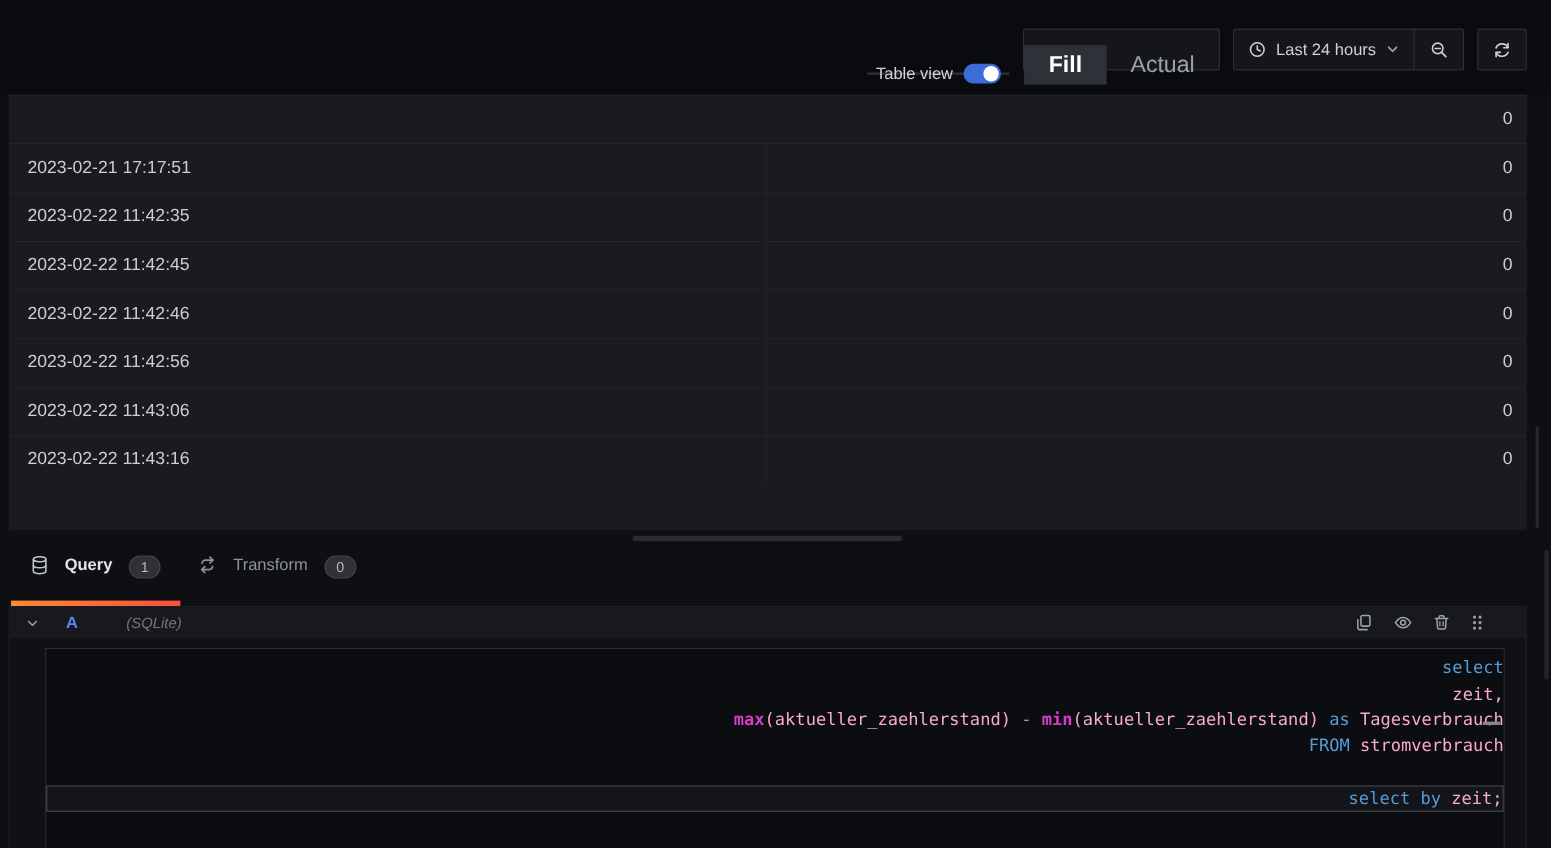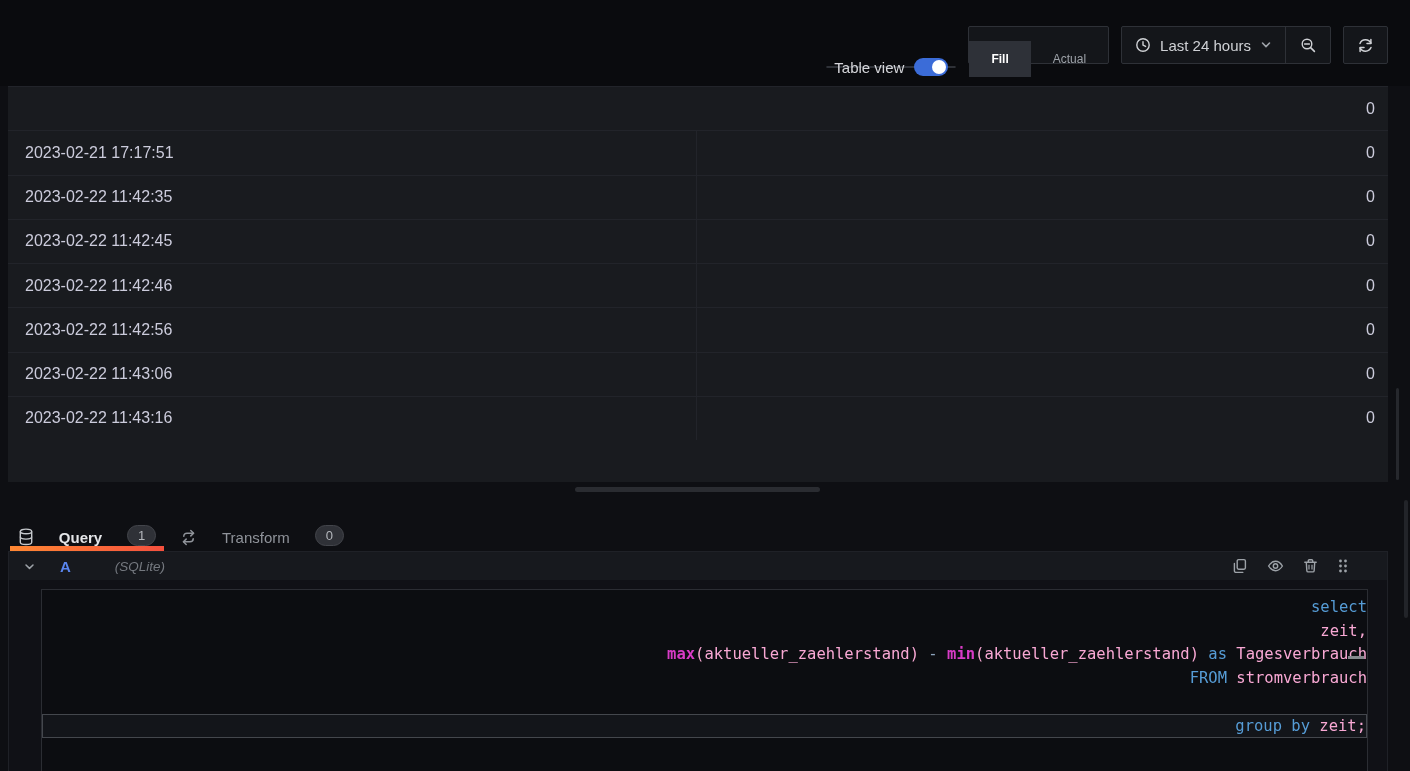--- a/index.html
+++ b/index.html
@@ -9,21 +9,21 @@
 
   
   .topbar{position:absolute;left:0;top:0;width:1410px;height:86px;background:#0a0b0e;}
   .toolbar{position:absolute;top:26px;right:22px;display:flex;gap:12px;height:38px;align-items:stretch;}
   .tb-group{display:flex;align-items:center;border:1px solid #2e3137;border-radius:2px;
             background:#14161a;box-sizing:border-box;}
   .tv-group{padding:0 7px;gap:10px;margin-top:40px;}
   .tv-label{font-size:15px;color:#d5d6da;}
   .toggle{width:34px;height:18px;border-radius:9px;background:#3b6cd8;position:relative;cursor:pointer;}
   .toggle .knob{position:absolute;right:2px;top:2px;width:14px;height:14px;border-radius:50%;background:#ffffff;}
-  .seg{padding:0 22px;height:100%;display:flex;align-items:center;font-size:12px;color:#9da2a8;cursor:pointer;margin-top:28px;}
+  .seg{padding:0 22px;height:100%;display:flex;align-items:center;font-size:21px;color:#9da2a8;cursor:pointer;margin-top:28px;}
   .seg.active{background:#2e3138;color:#ffffff;font-weight:700;}
   .time-btn{display:flex;align-items:center;gap:9px;padding:0 13px;height:100%;cursor:pointer;}
   .time-label{font-size:15px;font-weight:500;color:#cfd1d5;}
   .tb-divider{width:1px;align-self:stretch;background:#2e3137;}
   .icon-btn{width:44px;height:100%;display:flex;align-items:center;justify-content:center;cursor:pointer;}
   .refresh-group{width:45px;display:flex;align-items:center;justify-content:center;}
 
   
   .table-panel{position:absolute;left:8px;top:86px;width:1380px;height:396px;background:#191b1f;overflow:hidden;}
   .thead{display:flex;height:42px;background:#22252b;align-items:center;}
@@ -33,21 +33,21 @@
   .th-link{font-size:16px;color:#5d7ce2;cursor:pointer;}
   .trow{display:flex;height:44.25px;border-top:1px solid #22242a;box-sizing:border-box;background:#191b1f;}
   .tcell{display:flex;align-items:center;font-size:16px;color:#ccccdc;}
   .tcell.left{width:689px;box-sizing:border-box;border-right:1px solid #22242a;padding-left:17px;}
   .tcell.right{flex:1;justify-content:flex-end;padding-right:13px;font-weight:500;}
 
   
   .resize-handle{position:absolute;left:575px;top:487px;width:245px;height:5px;border-radius:3px;background:#2a2c31;cursor:row-resize;}
 
   
-  .tab{position:absolute;top:505px;height:41px;display:flex;align-items:flex-end;gap:25px;cursor:pointer;}
+  .tab{position:absolute;top:505px;height:41px;display:flex;align-items:flex-start;gap:15px;cursor:pointer;}
   .tab-query{left:10px;width:154px;justify-content:center;}
   .tab-transform{left:180px;}
   .tab-label-active{font-size:15px;font-weight:600;color:#e4e5e8;}
   .tab-label-muted{font-size:15px;color:#8f939a;}
   .badge{min-width:11px;padding:2px 8px;border-radius:11px;background:#2f3137;border:1px solid #43454b;
          font-size:13px;color:#b4b7bc;text-align:center;line-height:15px;}
   .tab-underline{position:absolute;left:10px;top:546px;width:154px;height:5px;
                  background:linear-gradient(90deg,#ff8833,#f5503e);}
 
   
@@ -257,21 +257,21 @@
       </span>
     </div>
 
     <div class="code-editor">
       <div class="code-lines">
           <div class="code-line"><span class="tok-kw">select</span></div>
           <div class="code-line"><span class="tok-pl">zeit,</span></div>
           <div class="code-line"><span class="tok-fn">max</span><span class="tok-pl">(aktueller_zaehlerstand) </span><span class="tok-op">-</span><span class="tok-pl"> </span><span class="tok-fn">min</span><span class="tok-pl">(aktueller_zaehlerstand) </span><span class="tok-kw">as</span><span class="tok-pl"> Tagesverbrauch</span></div>
           <div class="code-line"><span class="tok-kw">FROM</span><span class="tok-pl"> stromverbrauch</span></div>
           <div class="code-line"></div>
-          <div class="code-line hl"><span class="tok-kw">group by</span><span class="tok-pl"> zeit;</span></div>
+          <div class="code-line hl"><span class="tok-kw">select by</span><span class="tok-pl"> zeit;</span></div>
         </div>
       <div class="overview-dash"></div>
     </div>
   </div>
 
   <div class="sb-page"></div>
 
 </div>
 
 </body></html>

